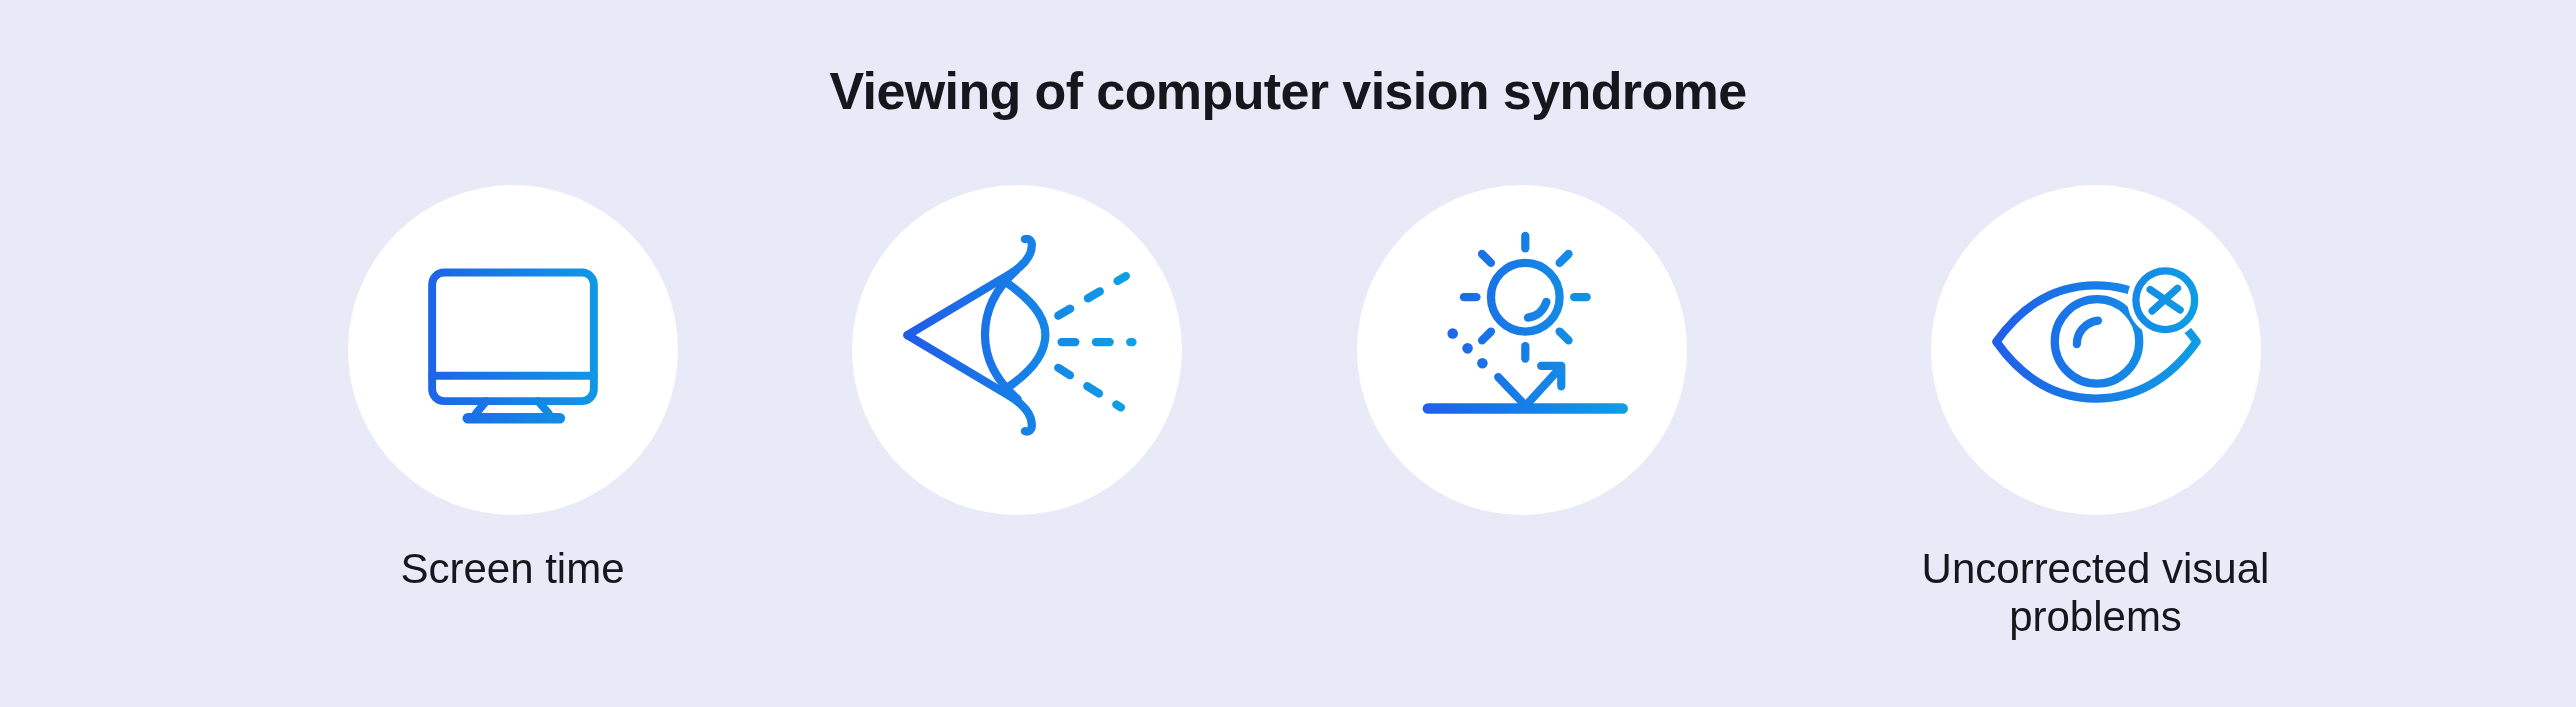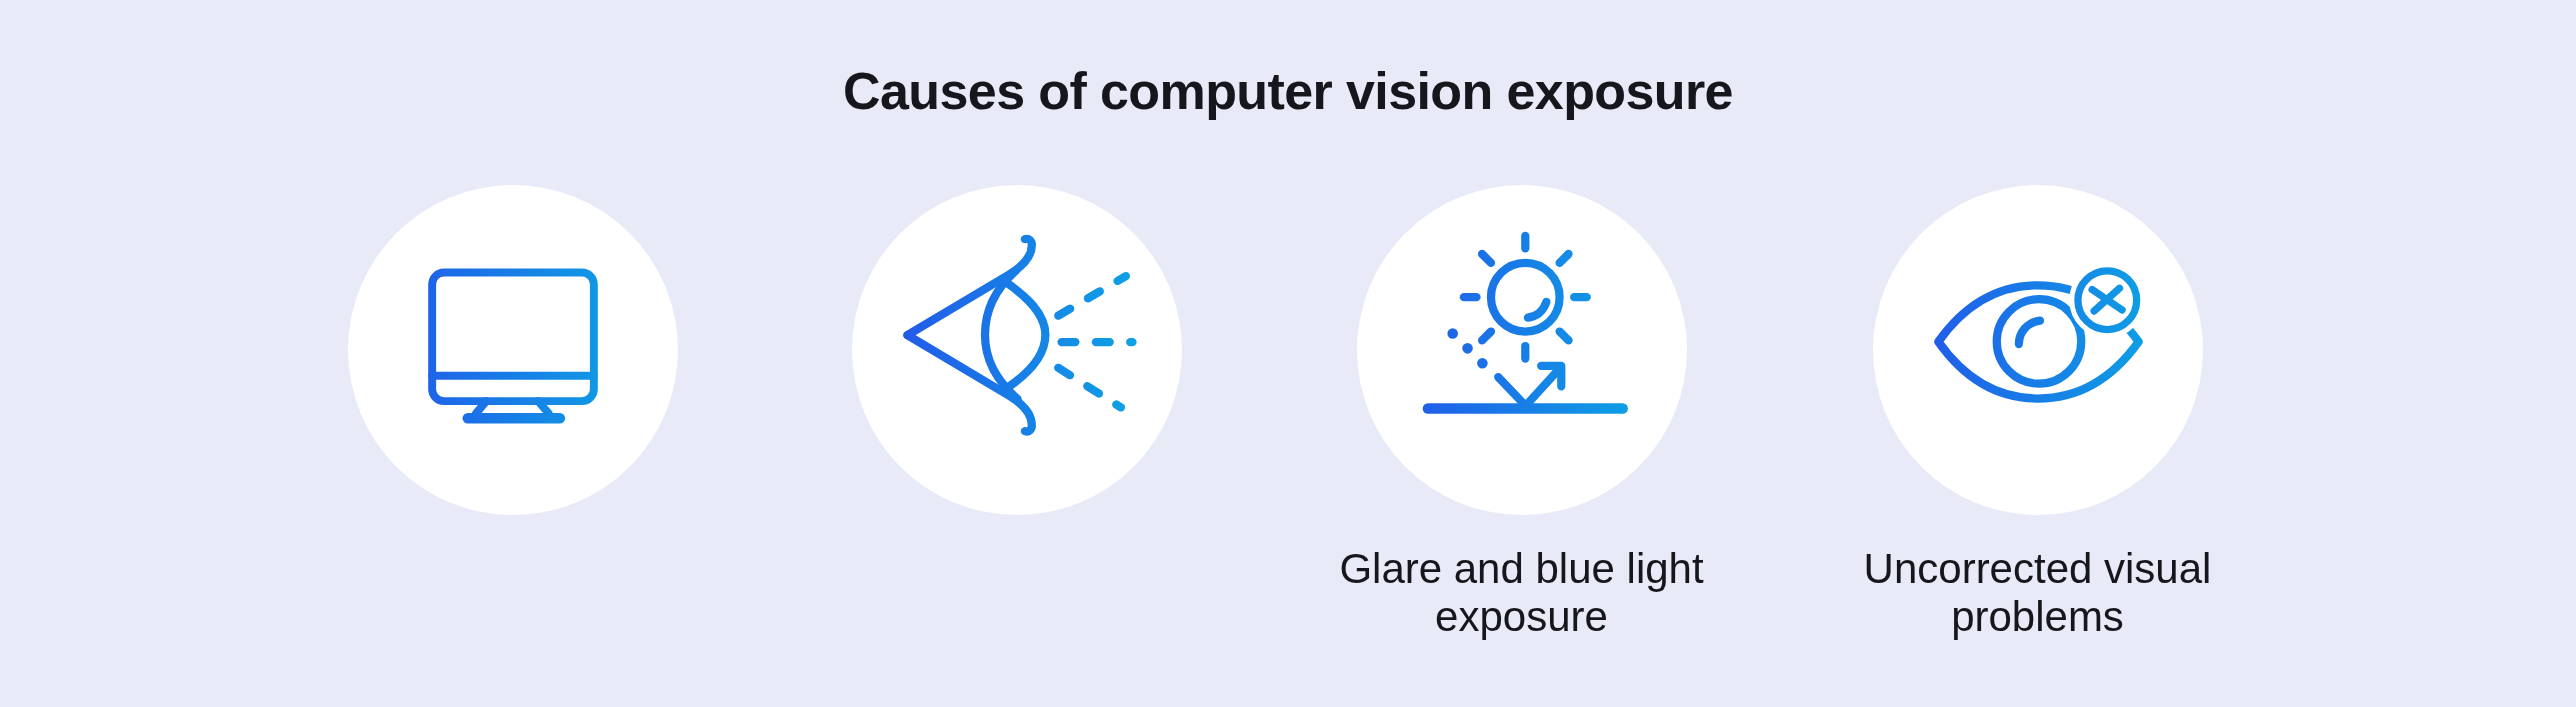--- a/index.html
+++ b/index.html
@@ -25,21 +25,21 @@
     color: var(--text-color, #15171c);
   }
   .item {
     position: absolute;
     top: 185px;
     width: 451px;
   }
   .item.i0 { left: 287px; }
   .item.i1 { left: 791px; }
   .item.i2 { left: 1296px; }
-  .item.i3 { left: 1812px; }
+  .item.i3 { left: 1870px; }
   .circle {
     width: 330px;
     height: 330px;
     margin: 0 auto;
     border-radius: 50%;
     background: var(--circle-fill, #ffffff);
     display: flex;
     align-items: center;
     justify-content: center;
   }
@@ -54,40 +54,41 @@
   }
   .ic { fill: none; stroke-linecap: round; stroke-linejoin: round; }
   .gs { stop-color: var(--icon-gradient-start, #2257e9); }
   .ge { stop-color: var(--icon-gradient-end, #0da4e4); }
 </style>
 </head>
 <body>
 
 <div id="canvas">
 
-  <div class="title">Causes of computer vision exposure</div>
+  <div class="title">Viewing of computer vision syndrome</div>
 
   <div class="item i0">
     <div class="circle">
       <svg viewBox="0 0 100 100">
         <defs>
           <linearGradient id="grad1" gradientUnits="userSpaceOnUse" x1="12" y1="0" x2="88" y2="0">
             <stop offset="0" class="gs"></stop>
               <stop offset="1" class="ge"></stop>
           </linearGradient>
         </defs>
         <g class="ic" stroke="url(#grad1)" stroke-width="2.4">
           <rect x="25.5" y="26.5" width="49" height="39" rx="3.6"></rect>
           <line x1="25.5" y1="57.8" x2="74.5" y2="57.8"></line>
           <path d="M41.9 65.5 L38.8 69.2"></path>
           <path d="M57.6 65.5 L60.8 69.2"></path>
           <line x1="36.3" y1="70.7" x2="64.2" y2="70.7" stroke-width="3.2"></line>
         </g>
       </svg>
     </div>
+    <div class="caption">Screen time</div>
   </div>
 
   <div class="item i1">
     <div class="circle">
       <svg viewBox="0 0 100 100">
         <defs>
           <linearGradient id="grad2" gradientUnits="userSpaceOnUse" x1="12" y1="0" x2="88" y2="0">
             <stop offset="0" class="gs"></stop>
               <stop offset="1" class="ge"></stop>
           </linearGradient>
@@ -129,22 +130,20 @@
           <path d="M55.8 54.8 L61.9 54.8 L61.9 61"></path>
           <line x1="21.5" y1="67.7" x2="80.5" y2="67.7" stroke-width="3.2"></line>
         </g>
         <g fill="url(#grad3)" stroke="none">
           <circle cx="29" cy="45" r="1.6"></circle>
           <circle cx="33.5" cy="49.5" r="1.6"></circle>
           <circle cx="38" cy="54" r="1.6"></circle>
         </g>
       </svg>
     </div>
-    <div class="caption">Glare and blue light
-exposure</div>
   </div>
 
   <div class="item i3">
     <div class="circle">
       <svg viewBox="0 0 100 100">
         <defs>
           <linearGradient id="grad4" gradientUnits="userSpaceOnUse" x1="12" y1="0" x2="88" y2="0">
             <stop offset="0" class="gs"></stop>
               <stop offset="1" class="ge"></stop>
           </linearGradient>

